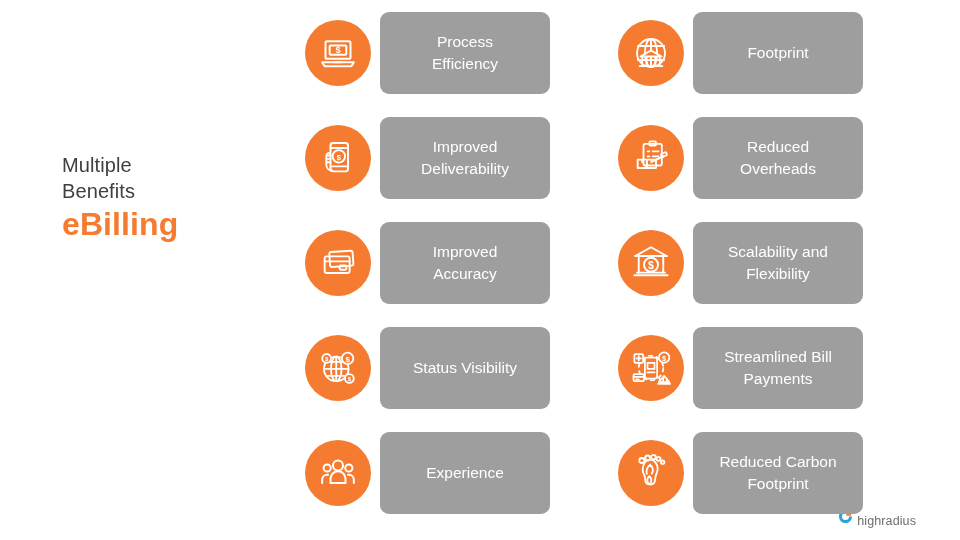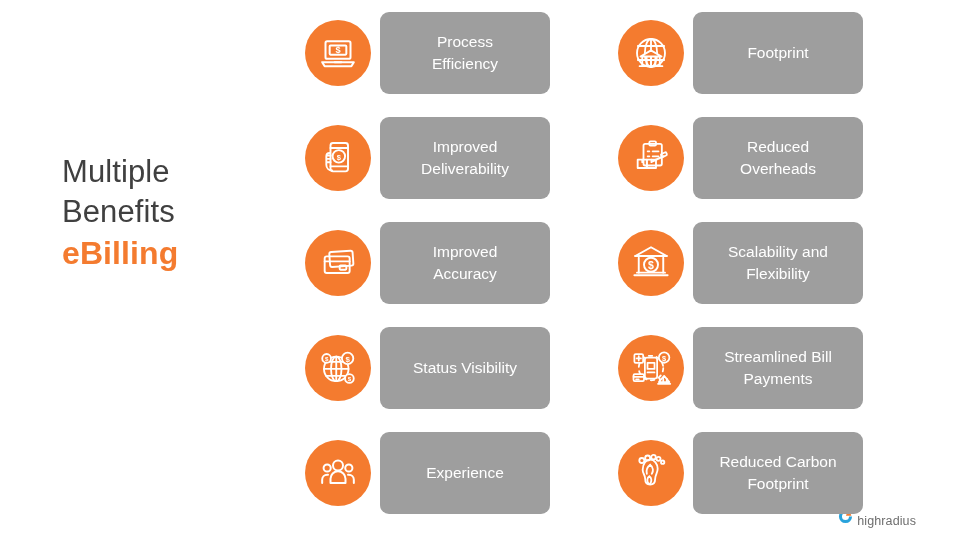--- a/index.html
+++ b/index.html
@@ -9,21 +9,21 @@
     overflow:hidden;position:relative;
   }
   #slide{position:absolute;inset:0;}
 
   
   .title-block{
     position:absolute;left:62px;top:152px;width:230px;
     line-height:1.30;
   }
   .title-line{
-    font-size:31px;color:#404040;font-weight:400;
+    font-size:20px;color:#404040;font-weight:400;
     letter-spacing:.1px;white-space:nowrap;
   }
   .title-line.accent{
     color:#F47B2F;font-weight:700;font-size:32px;
   }
 
   
   .col{position:absolute;top:12px;}
   .col-left{left:305px;}
   .col-right{left:618px;}

